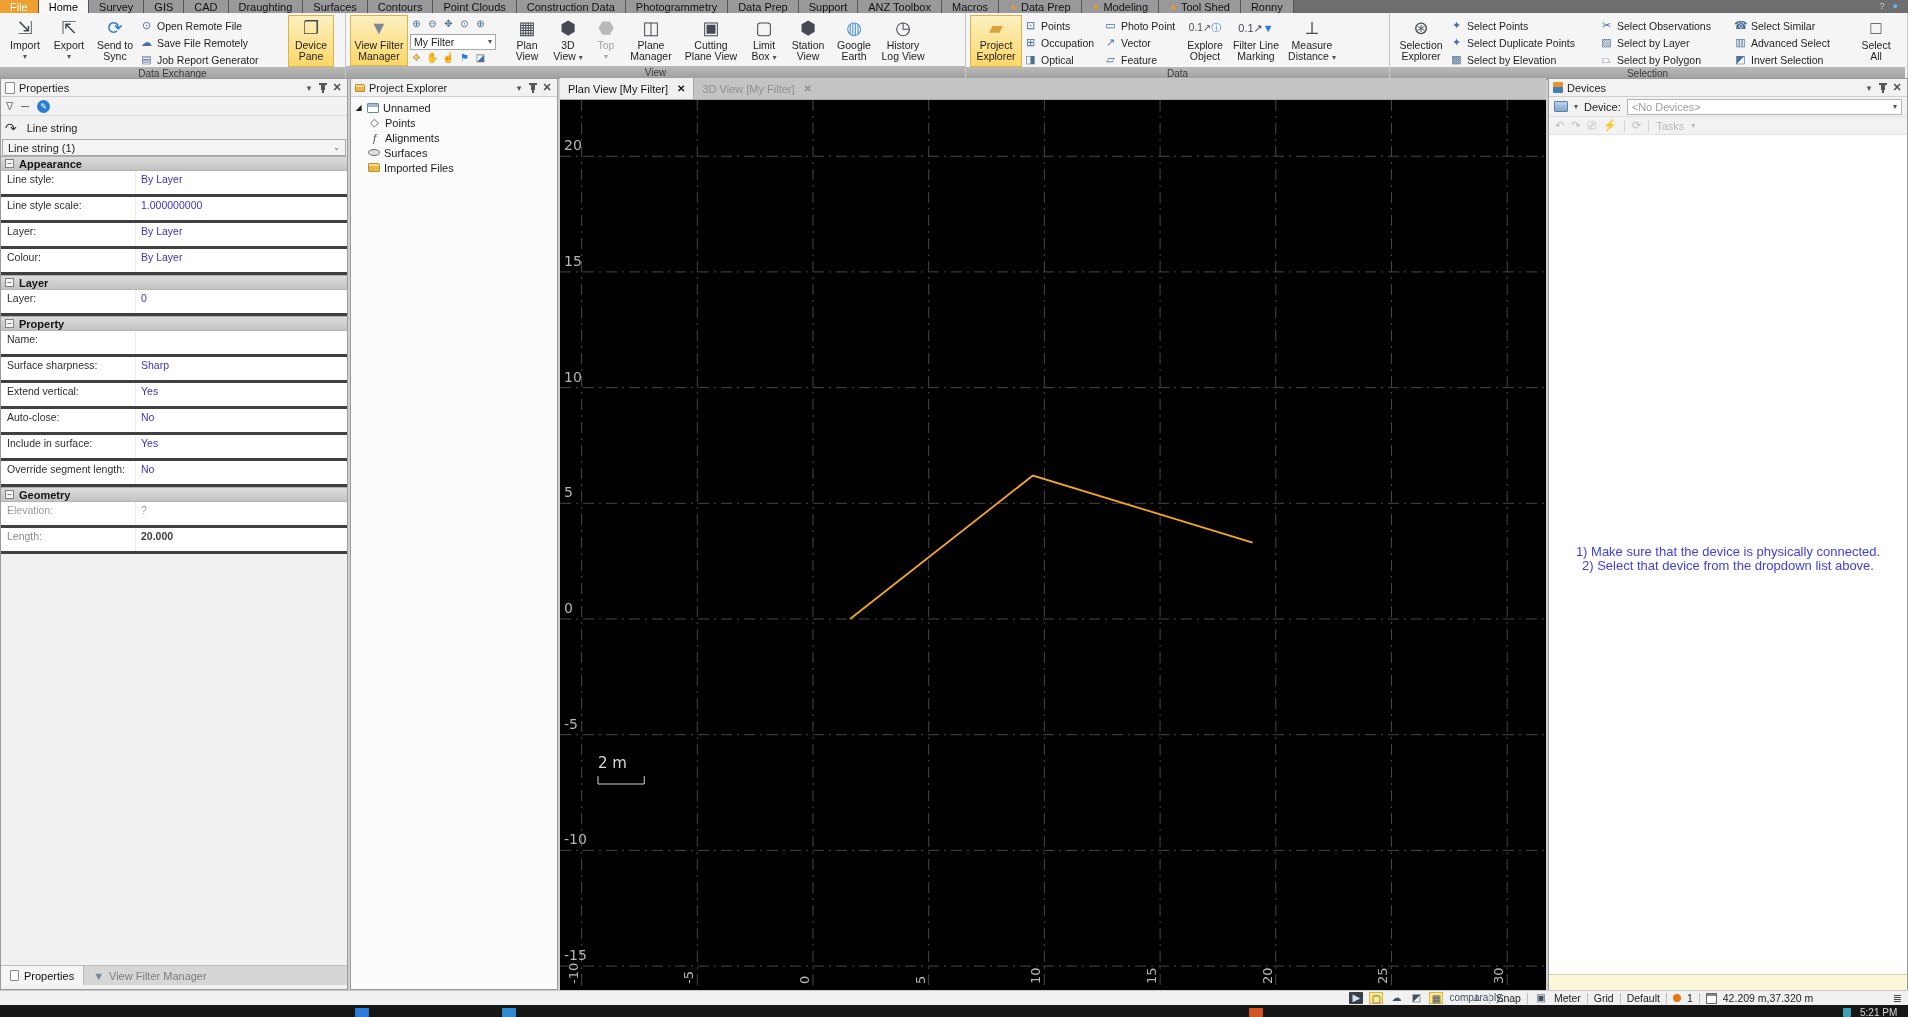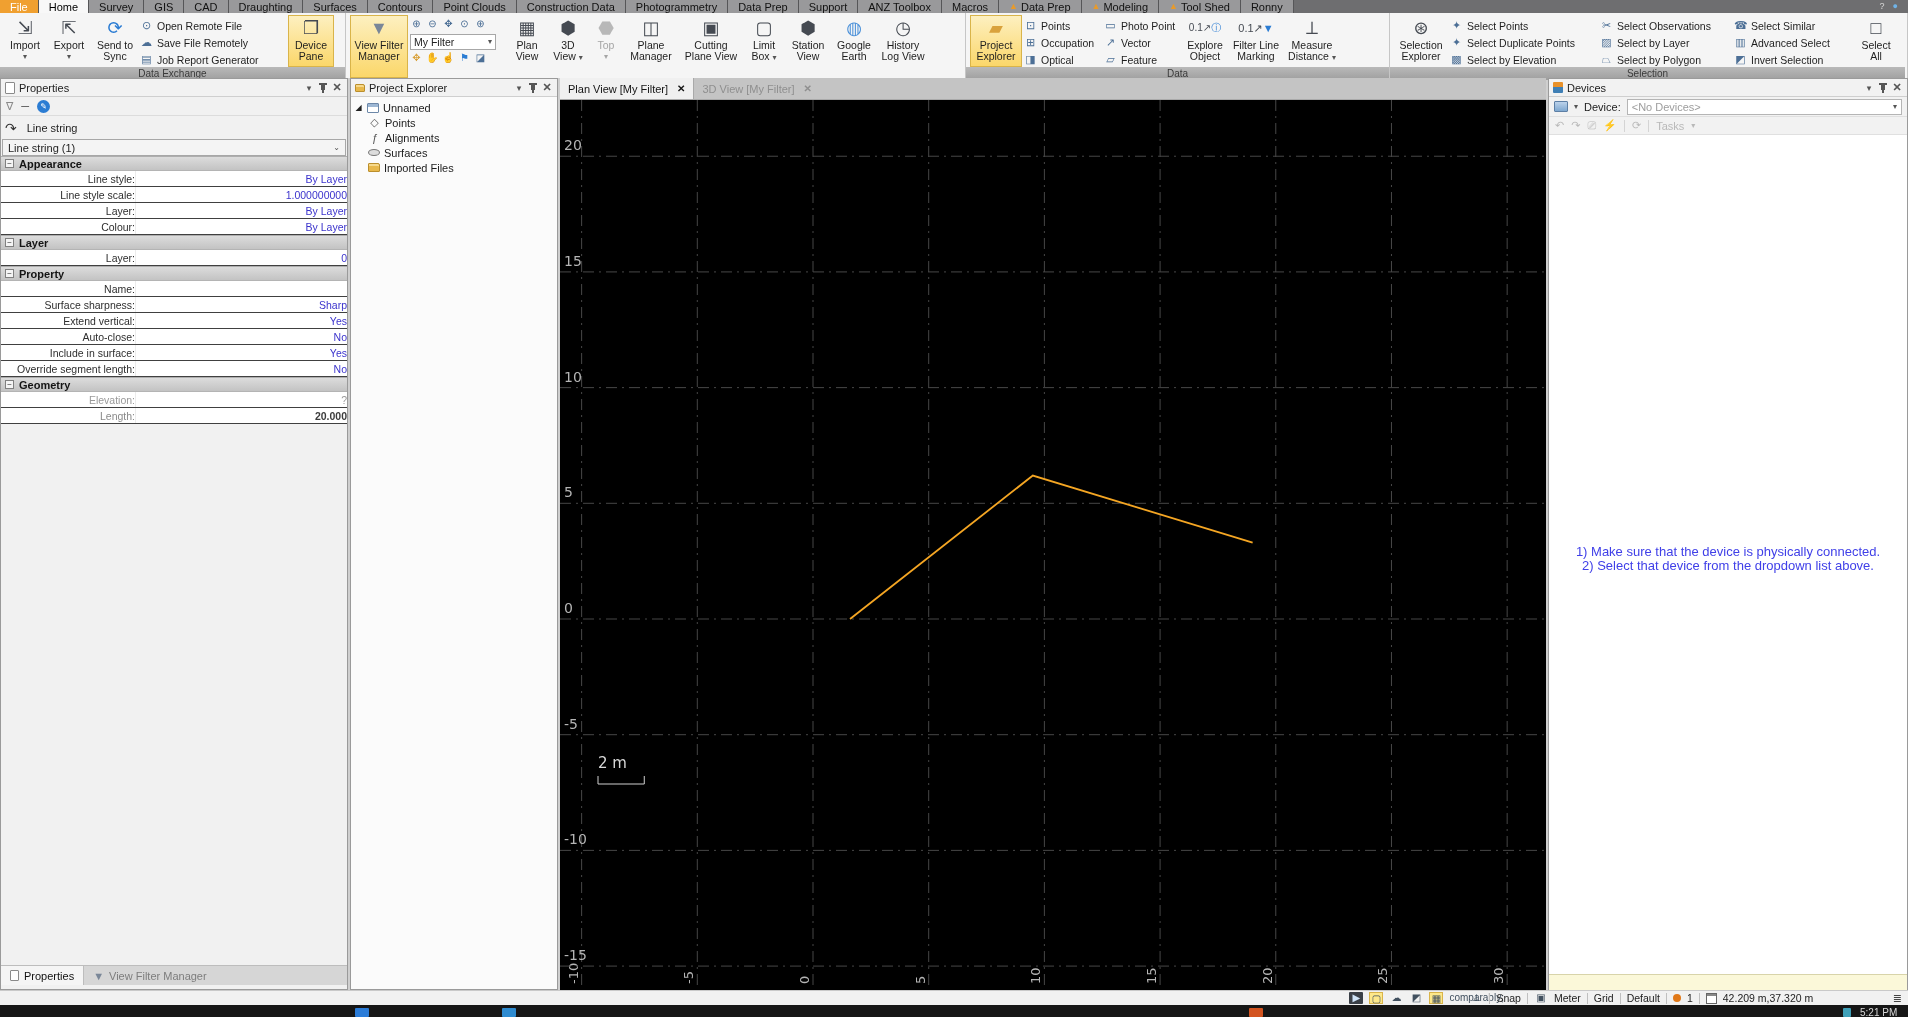--- a/index.html
+++ b/index.html
@@ -44,21 +44,21 @@
 
   
   #props { left:0; width:348px; }
   .ptool { height:19px; display:flex; align-items:center; gap:8px; padding:0 5px; border-bottom:1px solid #dcdcdc; }
   .pencil { width:13px; height:13px; border-radius:50%; background:#2b7cd3; color:#fff; font-size:8px; line-height:13px; text-align:center; }
   .selrow { height:23px; display:flex; align-items:center; gap:10px; padding:0 4px; }
   .curve-ic { color:#333; font-size:14px; }
   .pcombo { margin:0 1px; height:17px; background:#f4f4f4; border:1px solid #a7a7a7; display:flex; align-items:center; justify-content:space-between; padding:0 5px; font-size:11px; color:#222; }
   .sect { height:15px; background:linear-gradient(#dcdcdc,#c3c3c3); border-top:1px solid #aeaeae; border-bottom:1px solid #b4b4b4; display:flex; align-items:center; gap:5px; padding:0 4px; font-weight:bold; font-size:11px; color:#141414; }
   .boxminus { width:9px; height:9px; border:1px solid #808080; background:#f4f4f4; color:#333; font-size:8px; line-height:7px; text-align:center; font-weight:normal; }
-  .prow { height:16px; display:flex; background:#fff; border-bottom:1px solid #404040; font-size:10.5px;text-align:right; }
+  .prow { height:26px; display:flex; background:#fff; border-bottom:3px solid #404040; font-size:10.5px; }
   .prow .plabel { width:135px; padding:2px 0 0 6px; color:#2e2e2e; border-right:1px solid #ececec; }
   .prow .pval { flex:1; padding:2px 0 0 5px; color:#3b33cc; }
   .prow.grayed .plabel, .prow.grayed .pval { color:#9a9a9a; }
   .prow.strong .pval { color:#3c3c3c; font-weight:bold; }
   .btabs { position:absolute; left:0; bottom:4px; width:100%; height:20px; background:#d6d6d6; display:flex; align-items:stretch; border-top:1px solid #bdbdbd; }
   .btab { display:flex; align-items:center; gap:5px; padding:0 9px; font-size:11px; color:#7d7d7d; }
   .btab.active { background:#f5f5f5; color:#111; border-right:1px solid #bdbdbd; }
 
   
   #pexp { left:350px; width:208px; background:#fbfbfb; }
@@ -275,20 +275,21 @@
         </div>
         <div class="bigbtn" style="width:44px">
           <span class="bicon" style="color:#4a90d9">◍</span>
           <span>Google Earth</span>
         </div>
         <div class="bigbtn" style="width:50px">
           <span class="bicon">◷</span>
           <span>History Log View</span>
         </div>
       </div>
+      <div class="rgroup-caption">View</div>
     </div>
 
     <div class="rgroup" style="width:424px">
       <div class="rgroup-content">
         <div class="bigbtn hl" style="width:52px">
           <span class="bicon" style="color:#d9a23c">▰</span>
           <span>Project Explorer</span>
         </div>
         <div class="smallcol" style="width:78px">
           <div class="smallbtn">

